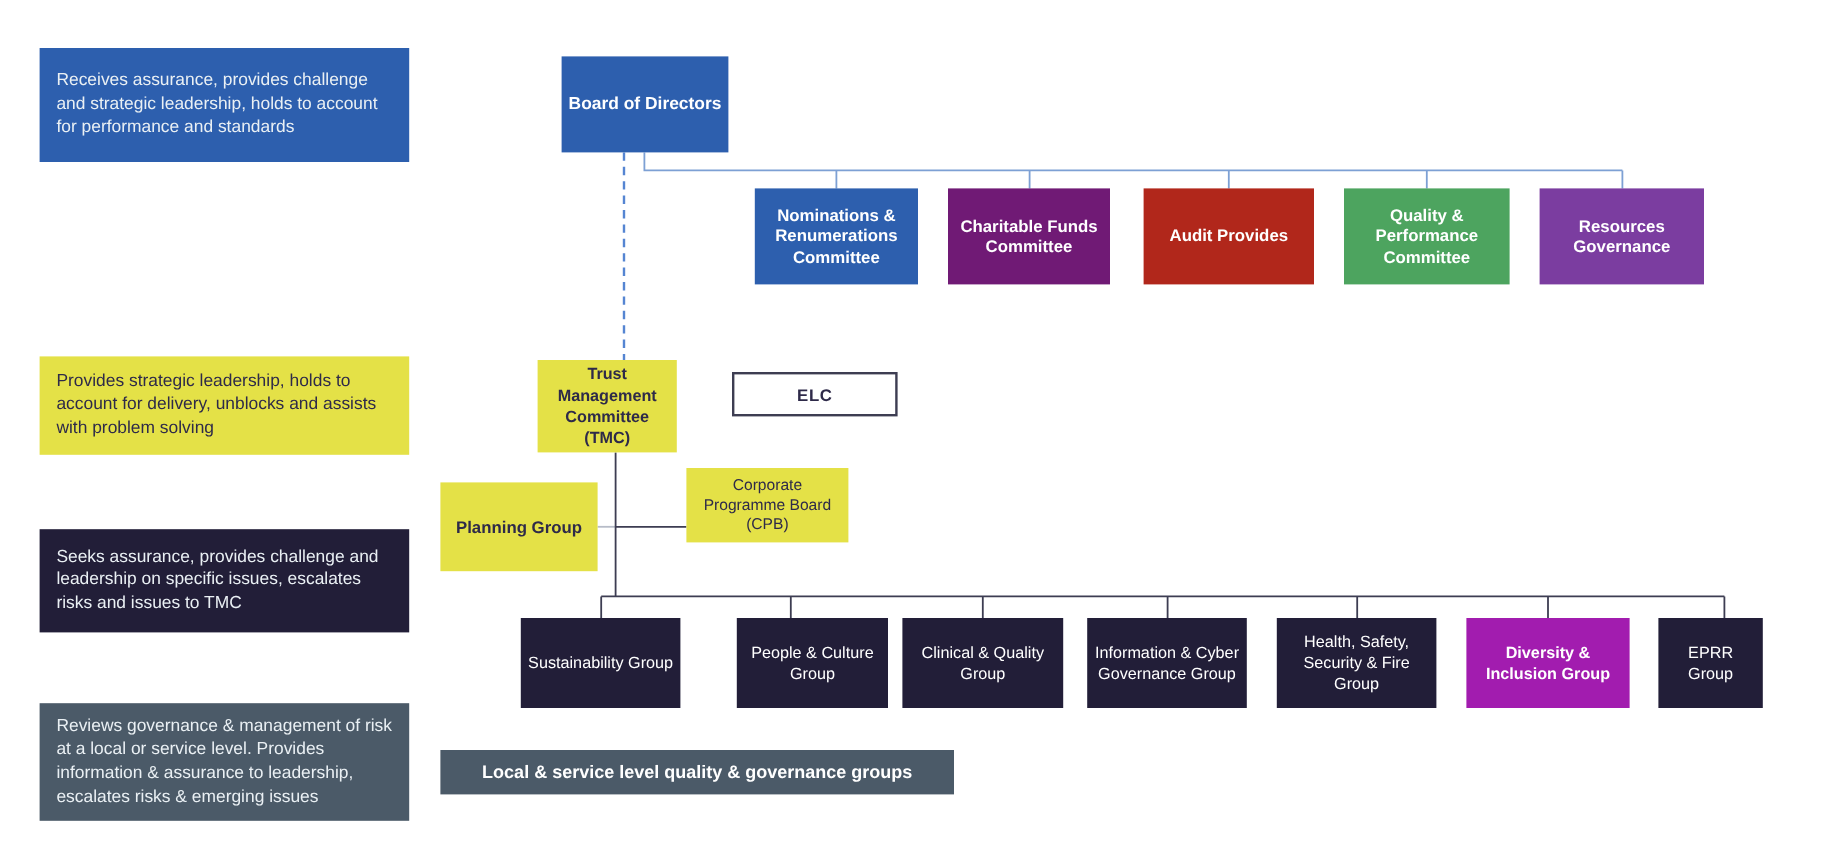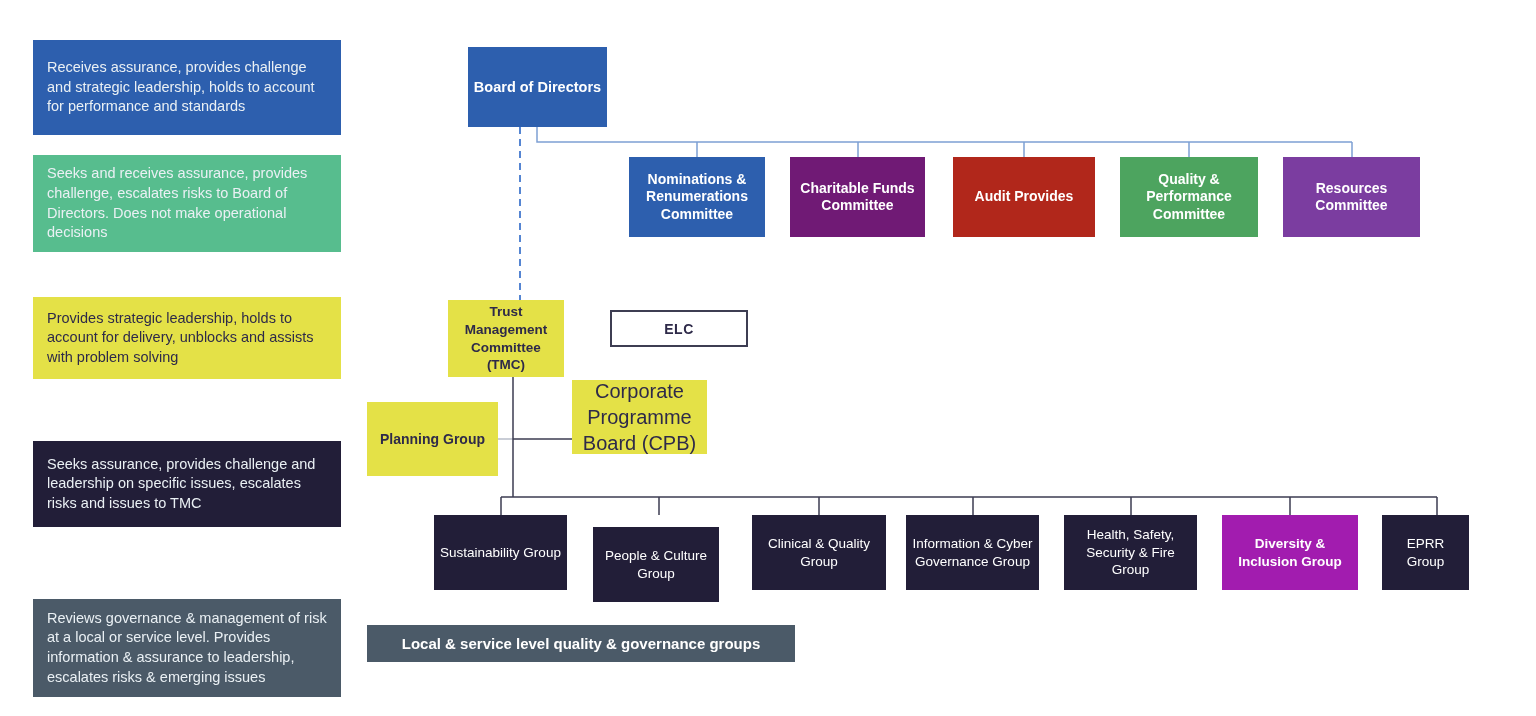--- a/index.html
+++ b/index.html
@@ -11,40 +11,40 @@
           font-size:14.5px;line-height:1.35;color:#eaf0f4;text-align:left;display:flex;align-items:center;}
   .legend.dark-text{color:var(--dark_text,#2e2a49);}
   .white-text{color:#ffffff;}
   .navy-text{color:var(--dark_text,#2e2a49);}
 
   
   #legend-0{top:40px;height:95px;}
   #legend-1{top:155px;height:97px;}
   #legend-2{top:297px;height:82px;}
   #legend-3{top:441px;height:86px;}
-  #legend-4{top:599px;height:98px;}
+  #legend-4{top:586px;height:98px;}
 
   
   #board{left:468px;top:47px;width:139px;height:80px;font-size:14.5px;font-weight:bold;}
   .committee{top:157px;height:80px;font-size:14px;font-weight:bold;line-height:1.25;padding:4px 7px;}
   #committee-0{left:629px;width:136px;}
   #committee-1{left:790px;width:135px;}
   #committee-2{left:953px;width:142px;}
   #committee-3{left:1120px;width:138px;}
   #committee-4{left:1283px;width:137px;}
 
   #tmc{left:448px;top:300px;width:116px;height:77px;font-size:13.5px;font-weight:bold;line-height:1.3;padding:4px 6px;}
   #elc{left:610px;top:310px;width:138px;height:37px;background:#ffffff;border:2px solid var(--line_dark,#3d3d52);
        font-size:14px;font-weight:bold;letter-spacing:0.5px;}
   #planning{left:367px;top:402px;width:131px;height:74px;font-size:14px;padding:4px 6px;font-weight:bold;}
-  #cpb{left:572px;top:380px;width:135px;height:74px;font-size:20px;line-height:1.3;padding:4px 6px;}
+  #cpb{left:572px;top:390px;width:135px;height:62px;font-size:13px;line-height:1.3;padding:4px 6px;}
 
   .group{top:515px;height:75px;font-size:13.5px;line-height:1.3;padding:4px 6px;}
   #group-0{left:434px;width:133px;}
-  #group-1{left:593px;width:126px;margin-top:12px;}
+  #group-1{left:614px;width:126px;}
   #group-2{left:752px;width:134px;}
   #group-3{left:906px;width:133px;}
   #group-4{left:1064px;width:133px;}
   #group-5{left:1222px;width:136px;}
   #group-6{left:1382px;width:87px;}
 
   #footer-bar{left:367px;top:625px;width:428px;height:37px;font-size:15px;font-weight:bold;}
 
   .line-blue{stroke:var(--line_blue,#7da0d4);stroke-width:1.5;fill:none;}
   .line-dashed{stroke:var(--line_dashed,#5585d2);stroke-width:2;fill:none;stroke-dasharray:7 5;}
@@ -59,40 +59,37 @@
   <svg class="connectors" width="1536" height="716" viewBox="0 0 1536 716">
     <path class="line-blue" d="M537 127 V142 H1352 M697 142 V157 M858 142 V157 M1024 142 V157 M1189 142 V157 M1352 142 V157"></path>
     <path class="line-dashed" d="M520 127 V300"></path>
     <path class="line-light" d="M498 439 H513"></path>
     <path class="line-dark" d="M513 377 V497 M513 439 H572 M501 497 H1437 M501 497 V515 M659 497 V515 M819 497 V515 M973 497 V515 M1131 497 V515 M1290 497 V515 M1437 497 V515"></path>
   </svg>
 
   <div class="legend" id="legend-0" style="background: rgb(45, 95, 174);">
       <span>Receives assurance, provides challenge and strategic leadership, holds to account for performance and standards</span>
     </div>
-  <div class="legend" id="legend-1" style="background: rgb(87, 189, 142);">
-      <span>Seeks and receives assurance, provides challenge, escalates risks to Board of Directors. Does not make operational decisions</span>
-    </div>
   <div class="legend dark-text" id="legend-2" style="background: rgb(228, 225, 71);">
       <span>Provides strategic leadership, holds to account for delivery, unblocks and assists with problem solving</span>
     </div>
   <div class="legend" id="legend-3" style="background: rgb(34, 30, 56);">
       <span>Seeks assurance, provides challenge and leadership on specific issues, escalates risks and issues to TMC</span>
     </div>
   <div class="legend" id="legend-4" style="background: rgb(75, 90, 104);">
       <span>Reviews governance &amp; management of risk at a local or service level. Provides information &amp; assurance to leadership, escalates risks &amp; emerging issues</span>
     </div>
 
   <div class="box white-text" id="board" style="background: rgb(45, 95, 174);">Board of Directors</div>
 
   <div class="box committee white-text" id="committee-0" style="background: rgb(45, 95, 174);">Nominations &amp; Renumerations Committee</div>
   <div class="box committee white-text" id="committee-1" style="background: #701a75;">Charitable Funds Committee</div>
   <div class="box committee white-text" id="committee-2" style="background: rgb(177, 39, 27);">Audit Provides</div>
   <div class="box committee white-text" id="committee-3" style="background: rgb(77, 164, 95);">Quality &amp; Performance Committee</div>
-  <div class="box committee white-text" id="committee-4" style="background: rgb(123, 61, 160);">Resources Committee</div>
+  <div class="box committee white-text" id="committee-4" style="background: rgb(123, 61, 160);">Resources Governance</div>
 
   <div class="box navy-text" id="tmc" style="background: rgb(228, 225, 71);">Trust Management Committee (TMC)</div>
   <div class="box navy-text" id="elc">ELC</div>
 
   <div class="box navy-text" id="planning" style="background: rgb(228, 225, 71);">Planning Group</div>
   <div class="box navy-text" id="cpb" style="background: rgb(228, 225, 71);">Corporate Programme Board (CPB)</div>
 
   <div class="box group white-text" id="group-0" style="background: rgb(34, 30, 56); text-align: right;">Sustainability Group</div>
   <div class="box group white-text" id="group-1" style="background: rgb(34, 30, 56);">People &amp; Culture Group</div>
   <div class="box group white-text" id="group-2" style="background: rgb(34, 30, 56);">Clinical &amp; Quality Group</div>

